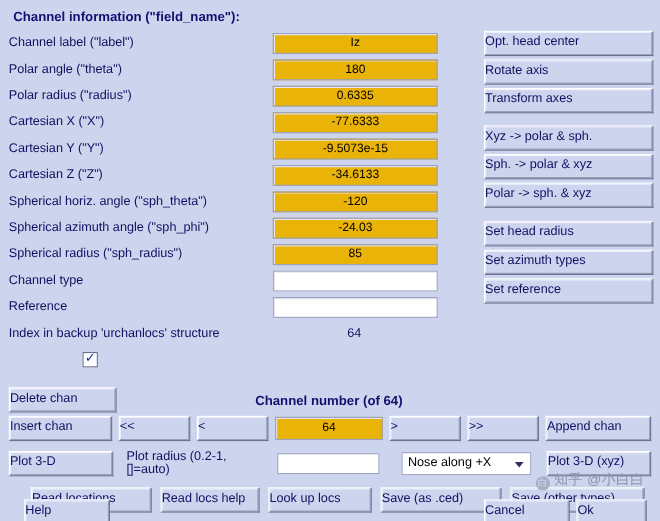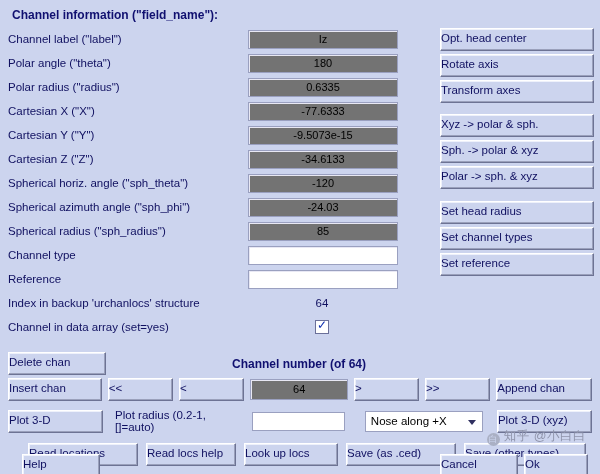--- a/index.html
+++ b/index.html
@@ -14,21 +14,21 @@
   .app{position:relative;width:600px;height:474px;box-sizing:border-box;padding:6px 8px 0 8px;}
   .title{
     font-weight:bold;font-size:12px;color:#101070;margin:2px 0 6px 4px;
   }
   .rows{position:relative;}
   .row{
     display:flex;align-items:center;height:22px;margin-bottom:2px;
   }
   .label{width:240px;flex:0 0 240px;font-size:11.5px;color:#101060;}
   .field{
-    flex:0 0 148px;width:148px;height:17px;background:#737373;border:1px solid #9aa0c0;
+    flex:0 0 148px;width:148px;height:17px;background:#eab308;border:1px solid #9aa0c0;
     box-shadow:inset 1px 1px 0 #e8e8f4;
     text-align:center;font-size:11px;line-height:17px;color:#000000;
     overflow:hidden;white-space:nowrap;
   }
   .field.blank{background:#ffffff;}
   .plaintext{
     flex:0 0 148px;width:148px;text-align:center;font-size:11.5px;color:#101060;
   }
   .checkcell{flex:0 0 148px;width:148px;display:flex;justify-content:center;align-items:center;}
   .cb{
@@ -91,21 +91,21 @@
   <div class="rightcol">
     <div class="btn">Opt. head center</div>
     <div class="btn">Rotate axis</div>
     <div class="btn">Transform axes</div>
     <div class="gap"></div>
     <div class="btn">Xyz -&gt; polar &amp; sph.</div>
     <div class="btn">Sph. -&gt; polar &amp; xyz</div>
     <div class="btn">Polar -&gt; sph. &amp; xyz</div>
     <div class="gap2"></div>
     <div class="btn">Set head radius</div>
-    <div class="btn">Set channel types</div>
+    <div class="btn">Set azimuth types</div>
     <div class="btn">Set reference</div>
   </div>
 
   <div class="rows">
 
     <div class="row">
       <div class="label">Channel label ("label")</div>
       <div class="field">Iz</div>
     </div>
 
@@ -158,21 +158,20 @@
       <div class="label">Reference</div>
       <div class="field blank"></div>
     </div>
 
     <div class="row">
       <div class="label">Index in backup 'urchanlocs' structure</div>
       <div class="plaintext">64</div>
     </div>
 
     <div class="row">
-      <div class="label">Channel in data array (set=yes)</div>
       <div class="checkcell">
         <span class="cb checked"></span>
       </div>
     </div>
 
   </div>
 
   <div class="sectionline"></div>
 
   <div class="midrow">

